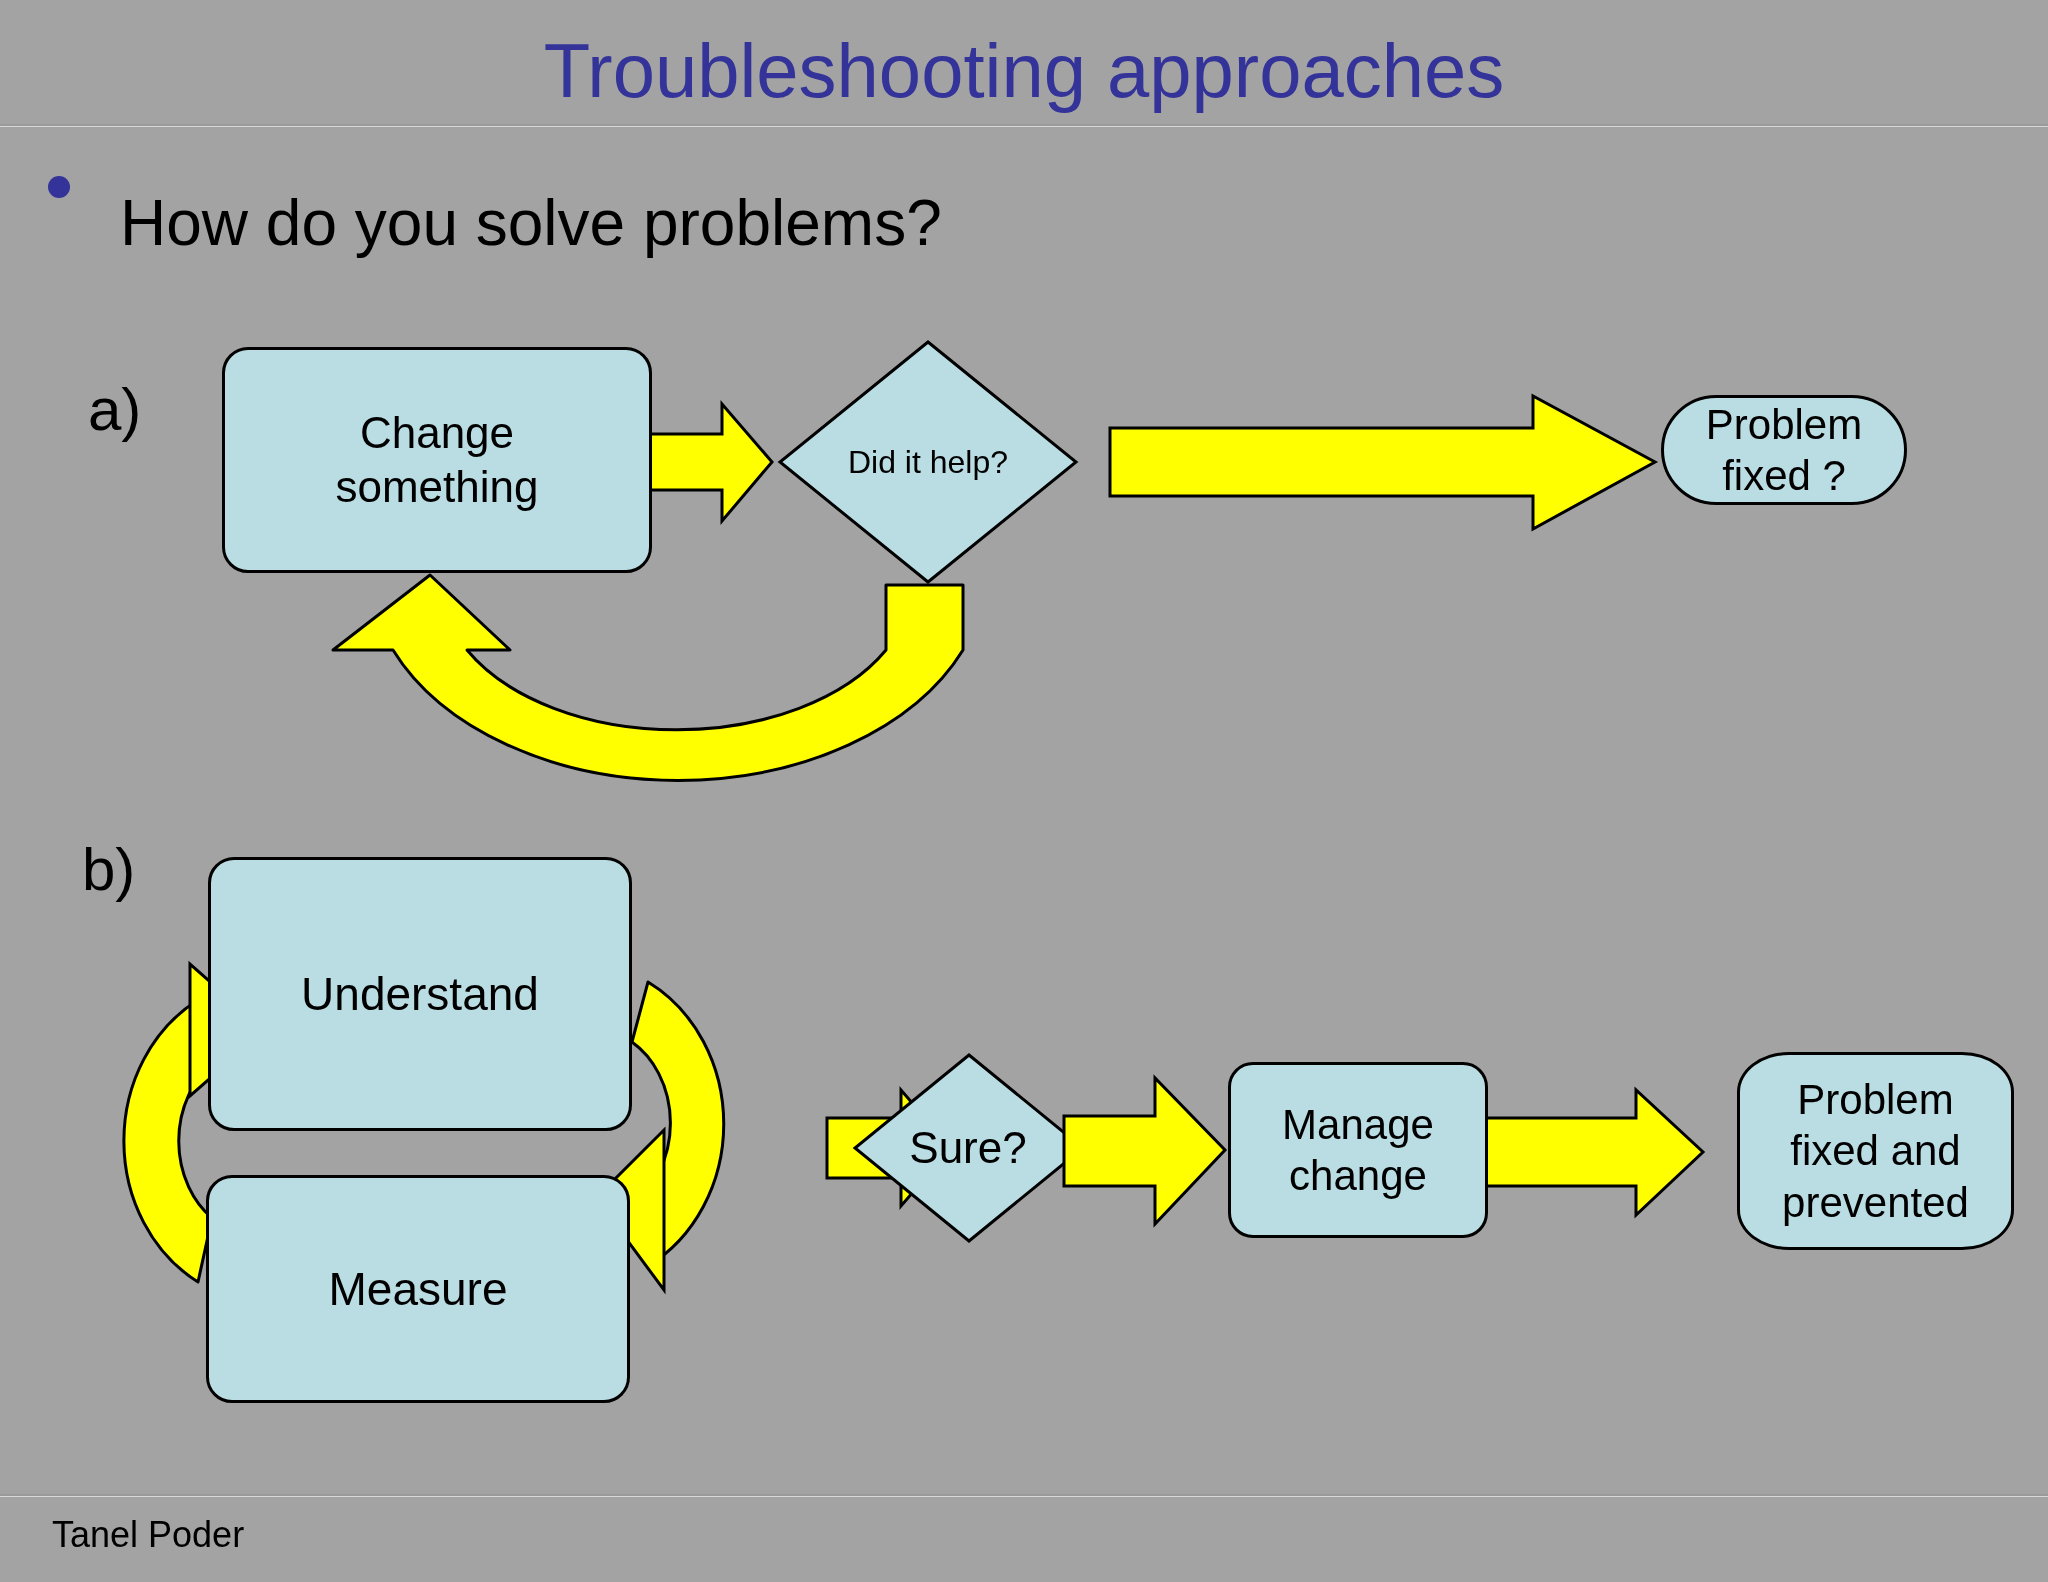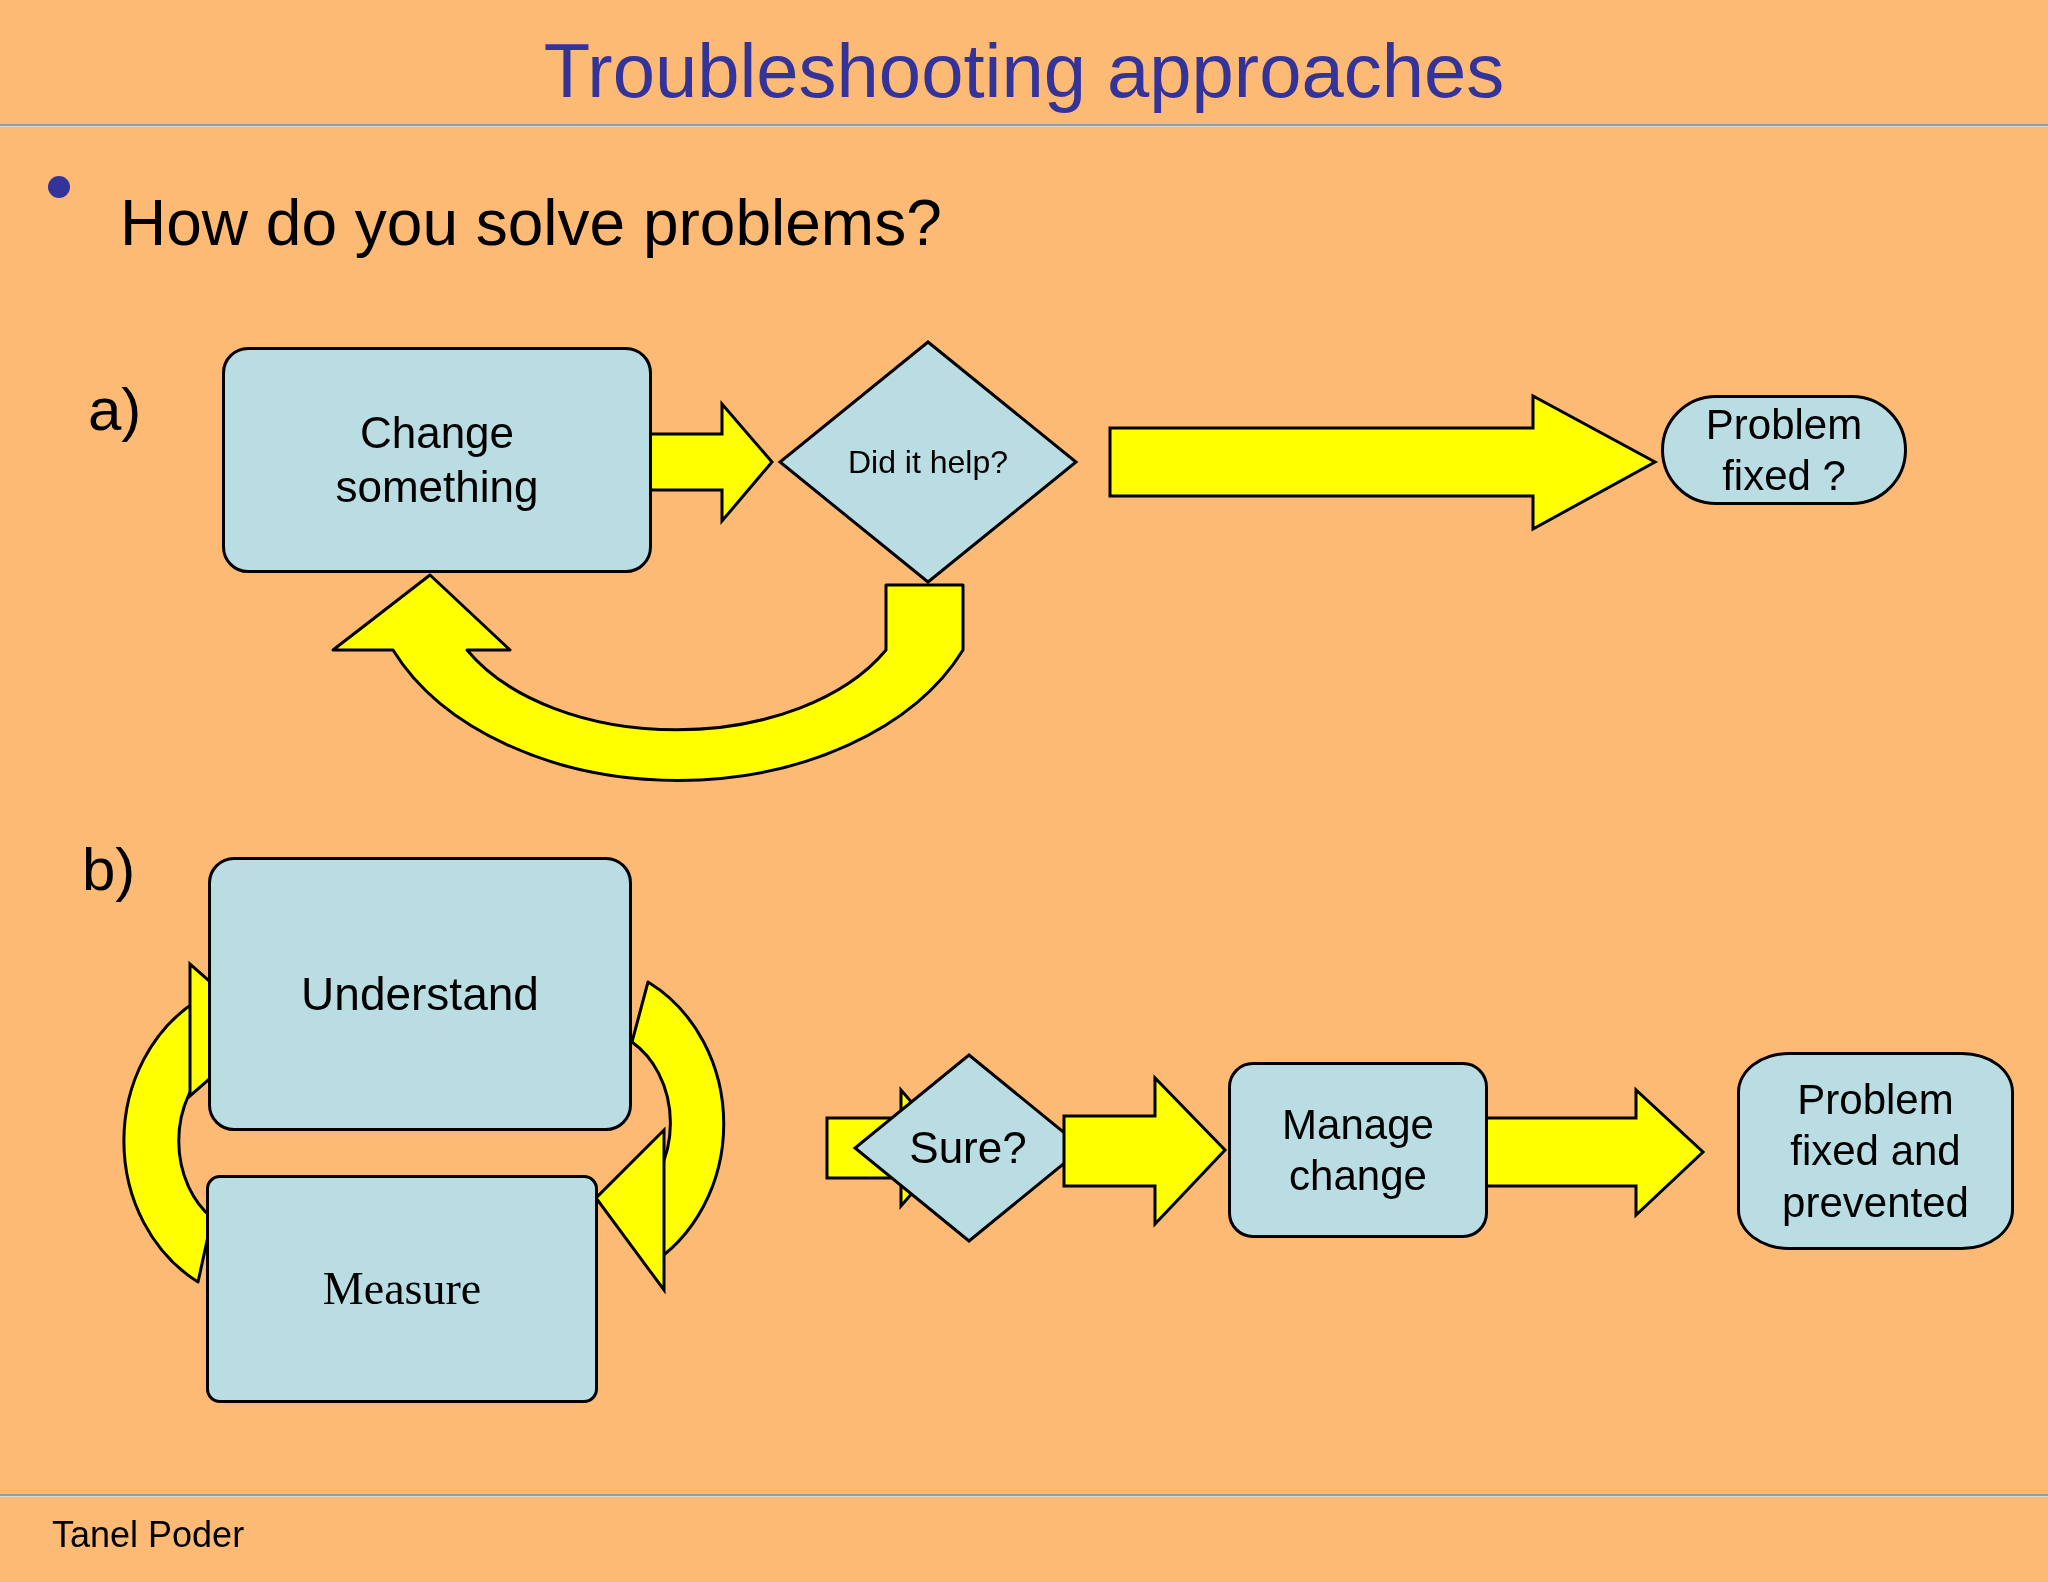--- a/index.html
+++ b/index.html
@@ -7,21 +7,21 @@
     padding: 0;
     background: #ffffff;
   }
   body {
     font-family: "Liberation Sans", sans-serif;
   }
   #slide {
     position: relative;
     width: 2048px;
     height: 1582px;
-    background: #fdba74;
+    background: #a3a3a3;
     overflow: hidden;
   }
 
   
   #slide-title {
     position: absolute;
     left: 0;
     top: 28px;
     width: 2048px;
     text-align: center;
@@ -123,24 +123,23 @@
   }
 
   
   #b-letter { left: 82px; top: 840px; }
   #node-understand {
     left: 208px; top: 857px; width: 424px; height: 274px;
     border-radius: 26px;
     font-size: 46px;
   }
   #node-measure {
-    left: 206px; top: 1175px; width: 392px; height: 228px;
-    border-radius: 14px;
+    left: 206px; top: 1175px; width: 424px; height: 228px;
+    border-radius: 26px;
     font-size: 46px;
-    font-family: Liberation Serif, serif;
   }
   #node-sure-label {
     position: absolute;
     left: 858px; top: 1118px;
     width: 220px; height: 60px;
     display: flex; align-items: center; justify-content: center;
     font-size: 44px; color: #000000;
     white-space: nowrap;
     text-align: right;
   }

